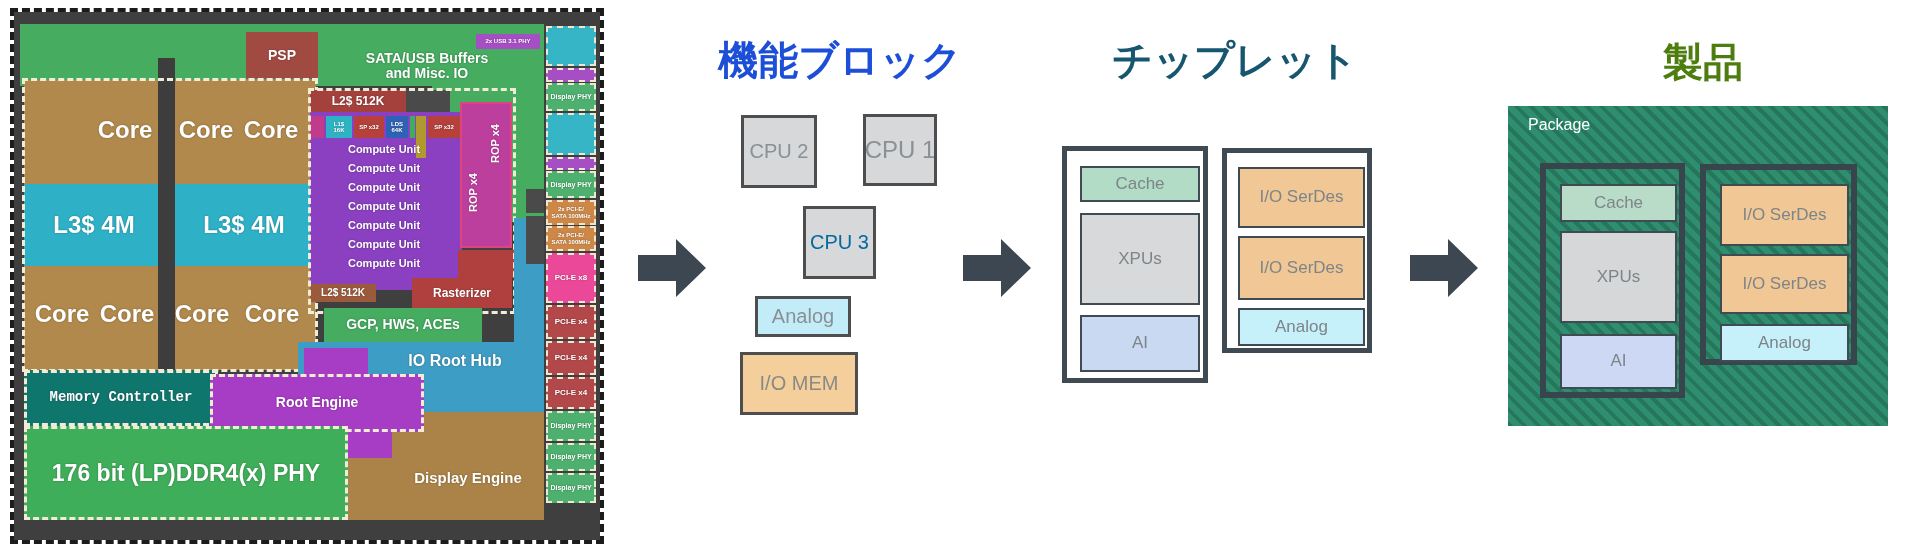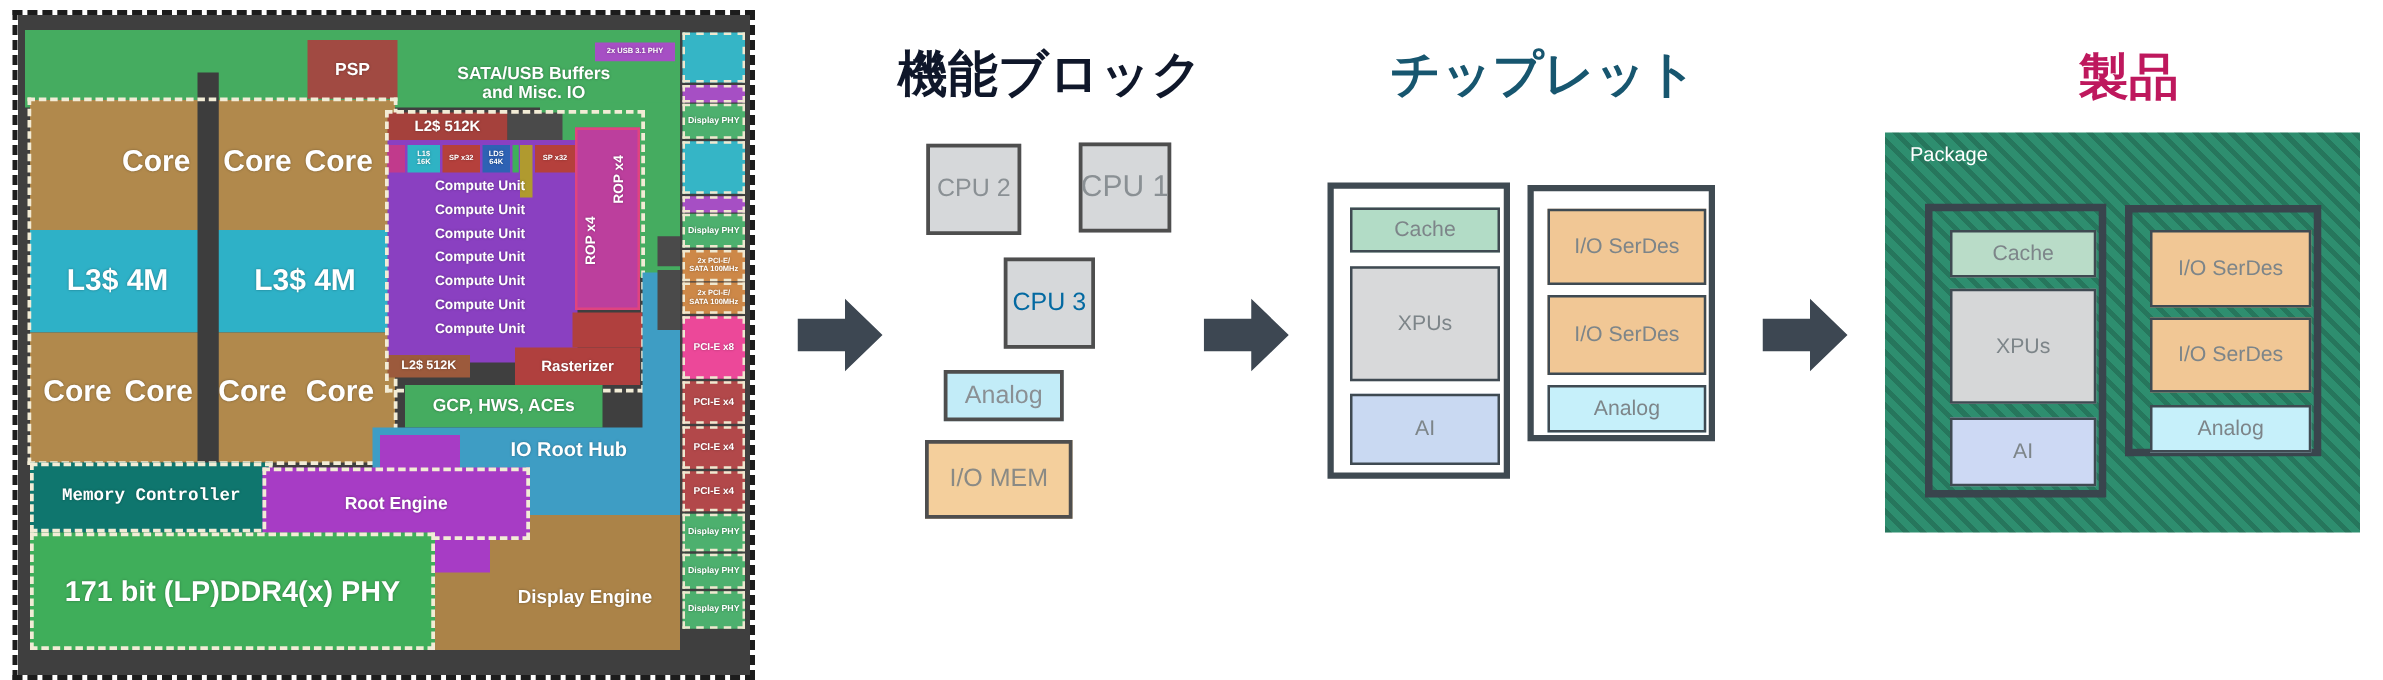--- a/index.html
+++ b/index.html
@@ -108,21 +108,21 @@
         <div class="blk" style="left: 512px; top: 177px; width: 18px; height: 24px; background: rgb(74, 74, 74);"></div>
         <div class="blk" style="left: 512px; top: 204px; width: 18px; height: 48px; background: rgb(74, 74, 74);"></div>
         <div class="blk" style="left: 284px; top: 330px; width: 246px; height: 106px; background: rgb(62, 157, 196);"></div>
         <div class="blk" style="left: 360px; top: 336px; width: 162px; height: 26px; background: transparent; font-size: 16px;">IO Root Hub</div>
         <div class="blk" style="left: 330px; top: 400px; width: 200px; height: 108px; background: rgb(171, 131, 72);"></div>
         <div class="blk" style="left: 378px; top: 454px; width: 152px; height: 24px; background: transparent; font-size: 15px;">Display Engine</div>
         <div class="blk" style="left: 290px; top: 336px; width: 64px; height: 30px; background: rgb(167, 60, 197);"></div>
         <div class="blk dashedblk" style="left: 10px; top: 358px; width: 194px; height: 56px; background: #0f766e; font-size: 14px; font-family: Liberation Mono, monospace;">Memory Controller</div>
         <div class="blk dashedblk" style="left: 196px; top: 362px; width: 214px; height: 58px; background: rgb(167, 60, 197); font-size: 14px;">Root Engine</div>
         <div class="blk" style="left: 228px; top: 420px; width: 150px; height: 26px; background: rgb(167, 60, 197);"></div>
-        <div class="blk dashedblk" style="left: 10px; top: 414px; width: 324px; height: 94px; background: rgb(63, 174, 90); font-size: 23px;">171 bit (LP)DDR4(x) PHY</div>
+        <div class="blk dashedblk" style="left: 10px; top: 414px; width: 324px; height: 94px; background: rgb(63, 174, 90); font-size: 23px;">176 bit (LP)DDR4(x) PHY</div>
       </div>
     <div>
         <div class="blk stripblk" style="left: 532px; top: 14px; width: 50px; height: 40px; background: rgb(53, 181, 198);"></div>
         <div class="blk stripblk" style="left: 532px; top: 56px; width: 50px; height: 14px; background: rgb(166, 79, 196);"></div>
         <div class="blk stripblk" style="left: 532px; top: 71px; width: 50px; height: 28px; background: rgb(77, 176, 110); font-size: 7px;">Display PHY</div>
         <div class="blk stripblk" style="left: 532px; top: 101px; width: 50px; height: 42px; background: rgb(53, 181, 198);"></div>
         <div class="blk stripblk" style="left: 532px; top: 145px; width: 50px; height: 13px; background: rgb(166, 79, 196);"></div>
         <div class="blk stripblk" style="left: 532px; top: 159px; width: 50px; height: 27px; background: rgb(77, 176, 110); font-size: 7px;">Display PHY</div>
         <div class="blk stripblk" style="left: 532px; top: 188px; width: 50px; height: 25px; background: rgb(205, 136, 72); font-size: 6px;">2x PCI-E/
 SATA 100MHz</div>
@@ -141,23 +141,23 @@
   <svg class="arrow" style="left:638px;top:237px" viewBox="0 0 70 62">
       <polygon points="0,18 38,18 38,2 68,31 38,60 38,44 0,44" fill="#3d4752"></polygon>
     </svg>
   <svg class="arrow" style="left:963px;top:237px" viewBox="0 0 70 62">
       <polygon points="0,18 38,18 38,2 68,31 38,60 38,44 0,44" fill="#3d4752"></polygon>
     </svg>
   <svg class="arrow" style="left:1410px;top:237px" viewBox="0 0 70 62">
       <polygon points="0,18 38,18 38,2 68,31 38,60 38,44 0,44" fill="#3d4752"></polygon>
     </svg>
 
-  <div class="title" style="left: 690px; top: 36px; width: 300px; color: #0f172a;">機能ブロック</div>
+  <div class="title" style="left: 690px; top: 36px; width: 300px; color: #1d4ed8;">機能ブロック</div>
   <div class="title" style="left: 1085px; top: 36px; width: 300px; color: rgb(23, 86, 111);">チップレット</div>
-  <div class="title" style="left: 1553px; top: 38px; width: 300px; color: #be185d;">製品</div>
+  <div class="title" style="left: 1553px; top: 38px; width: 300px; color: #4d7c0f;">製品</div>
 
   <div>
       <div class="blk fbox" style="left: 741px; top: 115px; width: 76px; height: 73px; background: rgb(214, 216, 218); font-size: 20px; color: rgb(138, 144, 148);">CPU 2</div>
       <div class="blk fbox" style="left: 863px; top: 114px; width: 74px; height: 72px; background: rgb(214, 216, 218); font-size: 24px; color: rgb(138, 144, 148);">CPU 1</div>
       <div class="blk fbox" style="left: 803px; top: 206px; width: 73px; height: 73px; background: rgb(214, 216, 218); font-size: 20px; color: #0369a1;">CPU 3</div>
       <div class="blk fbox" style="left: 755px; top: 296px; width: 96px; height: 41px; background: rgb(194, 236, 248); font-size: 20px; color: rgb(138, 144, 148);">Analog</div>
       <div class="blk fbox" style="left: 740px; top: 352px; width: 118px; height: 63px; background: rgb(244, 207, 156); font-size: 20px; color: rgb(138, 138, 133);">I/O MEM</div>
     </div>
 
   <div class="frame" style="left:1062px;top:146px;width:146px;height:237px">

